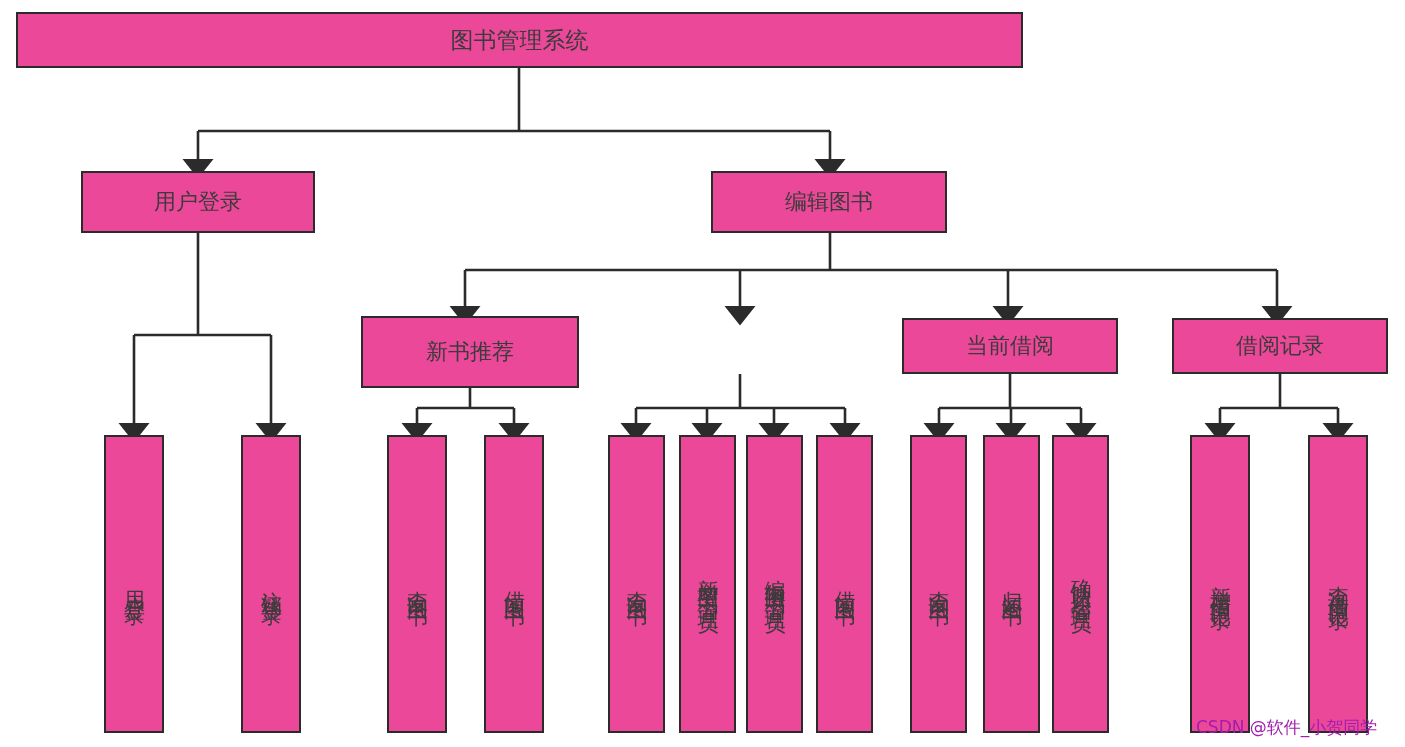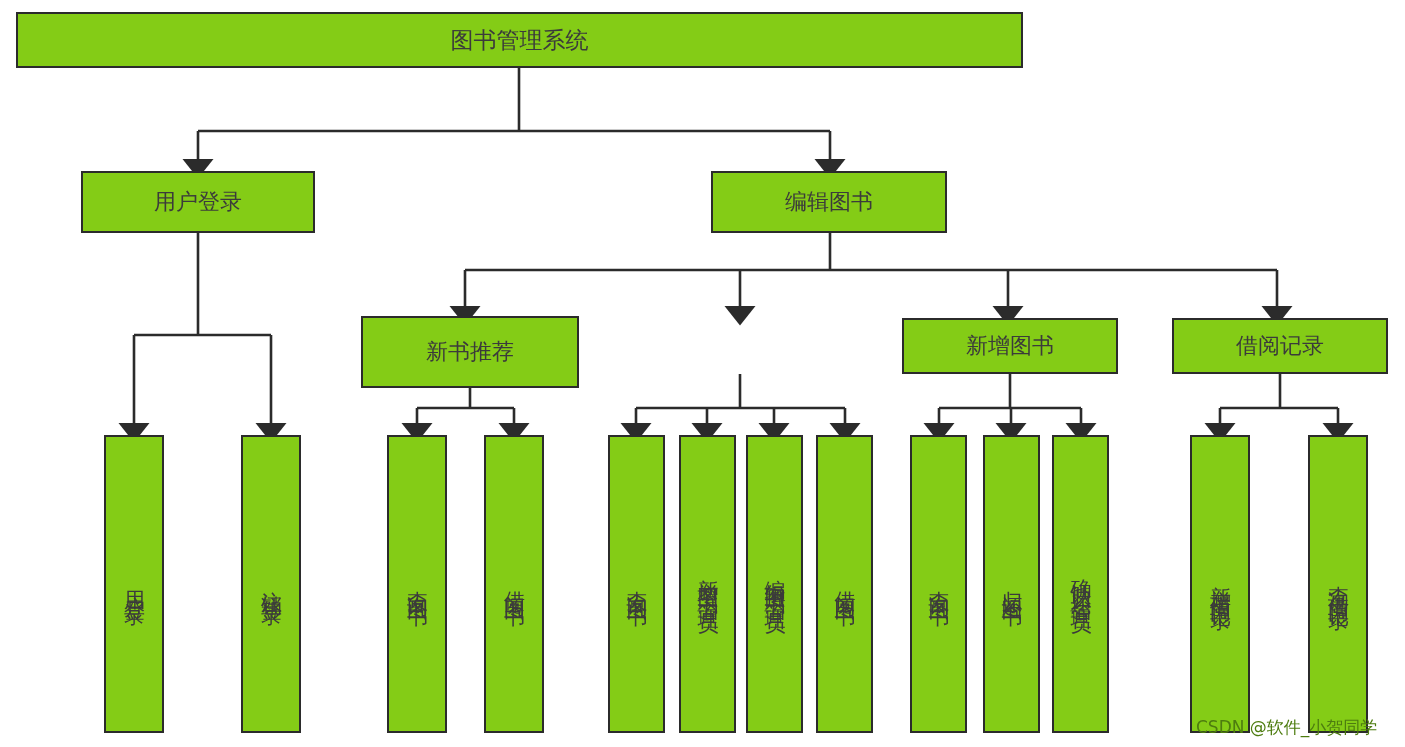--- a/index.html
+++ b/index.html
@@ -22,21 +22,21 @@
     position: absolute;
     left: 0;
     top: 0;
     width: 1405px;
     height: 747px;
     pointer-events: none;
   }
   .node {
     position: absolute;
     box-sizing: border-box;
-    background: #84cc16;
+    background: #ec4899;
     border: 2px solid #2b2b2b;
     display: flex;
     align-items: center;
     justify-content: center;
     color: #3a3a3a;
   }
   .node .label {
     display: block;
     text-align: center;
     color: #3b3b3b;
@@ -58,21 +58,21 @@
   .node.vert .label {
     writing-mode: vertical-rl;
     text-orientation: upright;
     font-size: 21px;
     letter-spacing: 5px;
     line-height: 1.0;
     max-height: 272px;
   }
   .watermark {
     position: absolute;
-    color: #4d7c0f;
+    color: #a21caf;
     font-size: 17px;
     white-space: nowrap;
     font-family: "DejaVu Sans", "Liberation Sans", sans-serif;
   }
 </style>
 </head>
 <body>
 
 <div id="canvas">
 
@@ -134,21 +134,21 @@
     <span class="label">用户登录</span>
   </div>
   <div class="node horiz" style="left:711px; top:171px; width:236px; height:62px;">
     <span class="label">编辑图书</span>
   </div>
 
   <div class="node horiz" style="left:361px; top:316px; width:218px; height:72px;">
     <span class="label">新书推荐</span>
   </div>
   <div class="node horiz" style="left:902px; top:318px; width:216px; height:56px;">
-    <span class="label">新增图书</span>
+    <span class="label">当前借阅</span>
   </div>
   <div class="node horiz" style="left:1172px; top:318px; width:216px; height:56px;">
     <span class="label">借阅记录</span>
   </div>
 
   <div class="node vert" style="left:104px; top:435px; width:60px; height:298px;">
     <span class="label">用户登录</span>
   </div>
   <div class="node vert" style="left:241px; top:435px; width:60px; height:298px;">
     <span class="label">注销登录</span>

